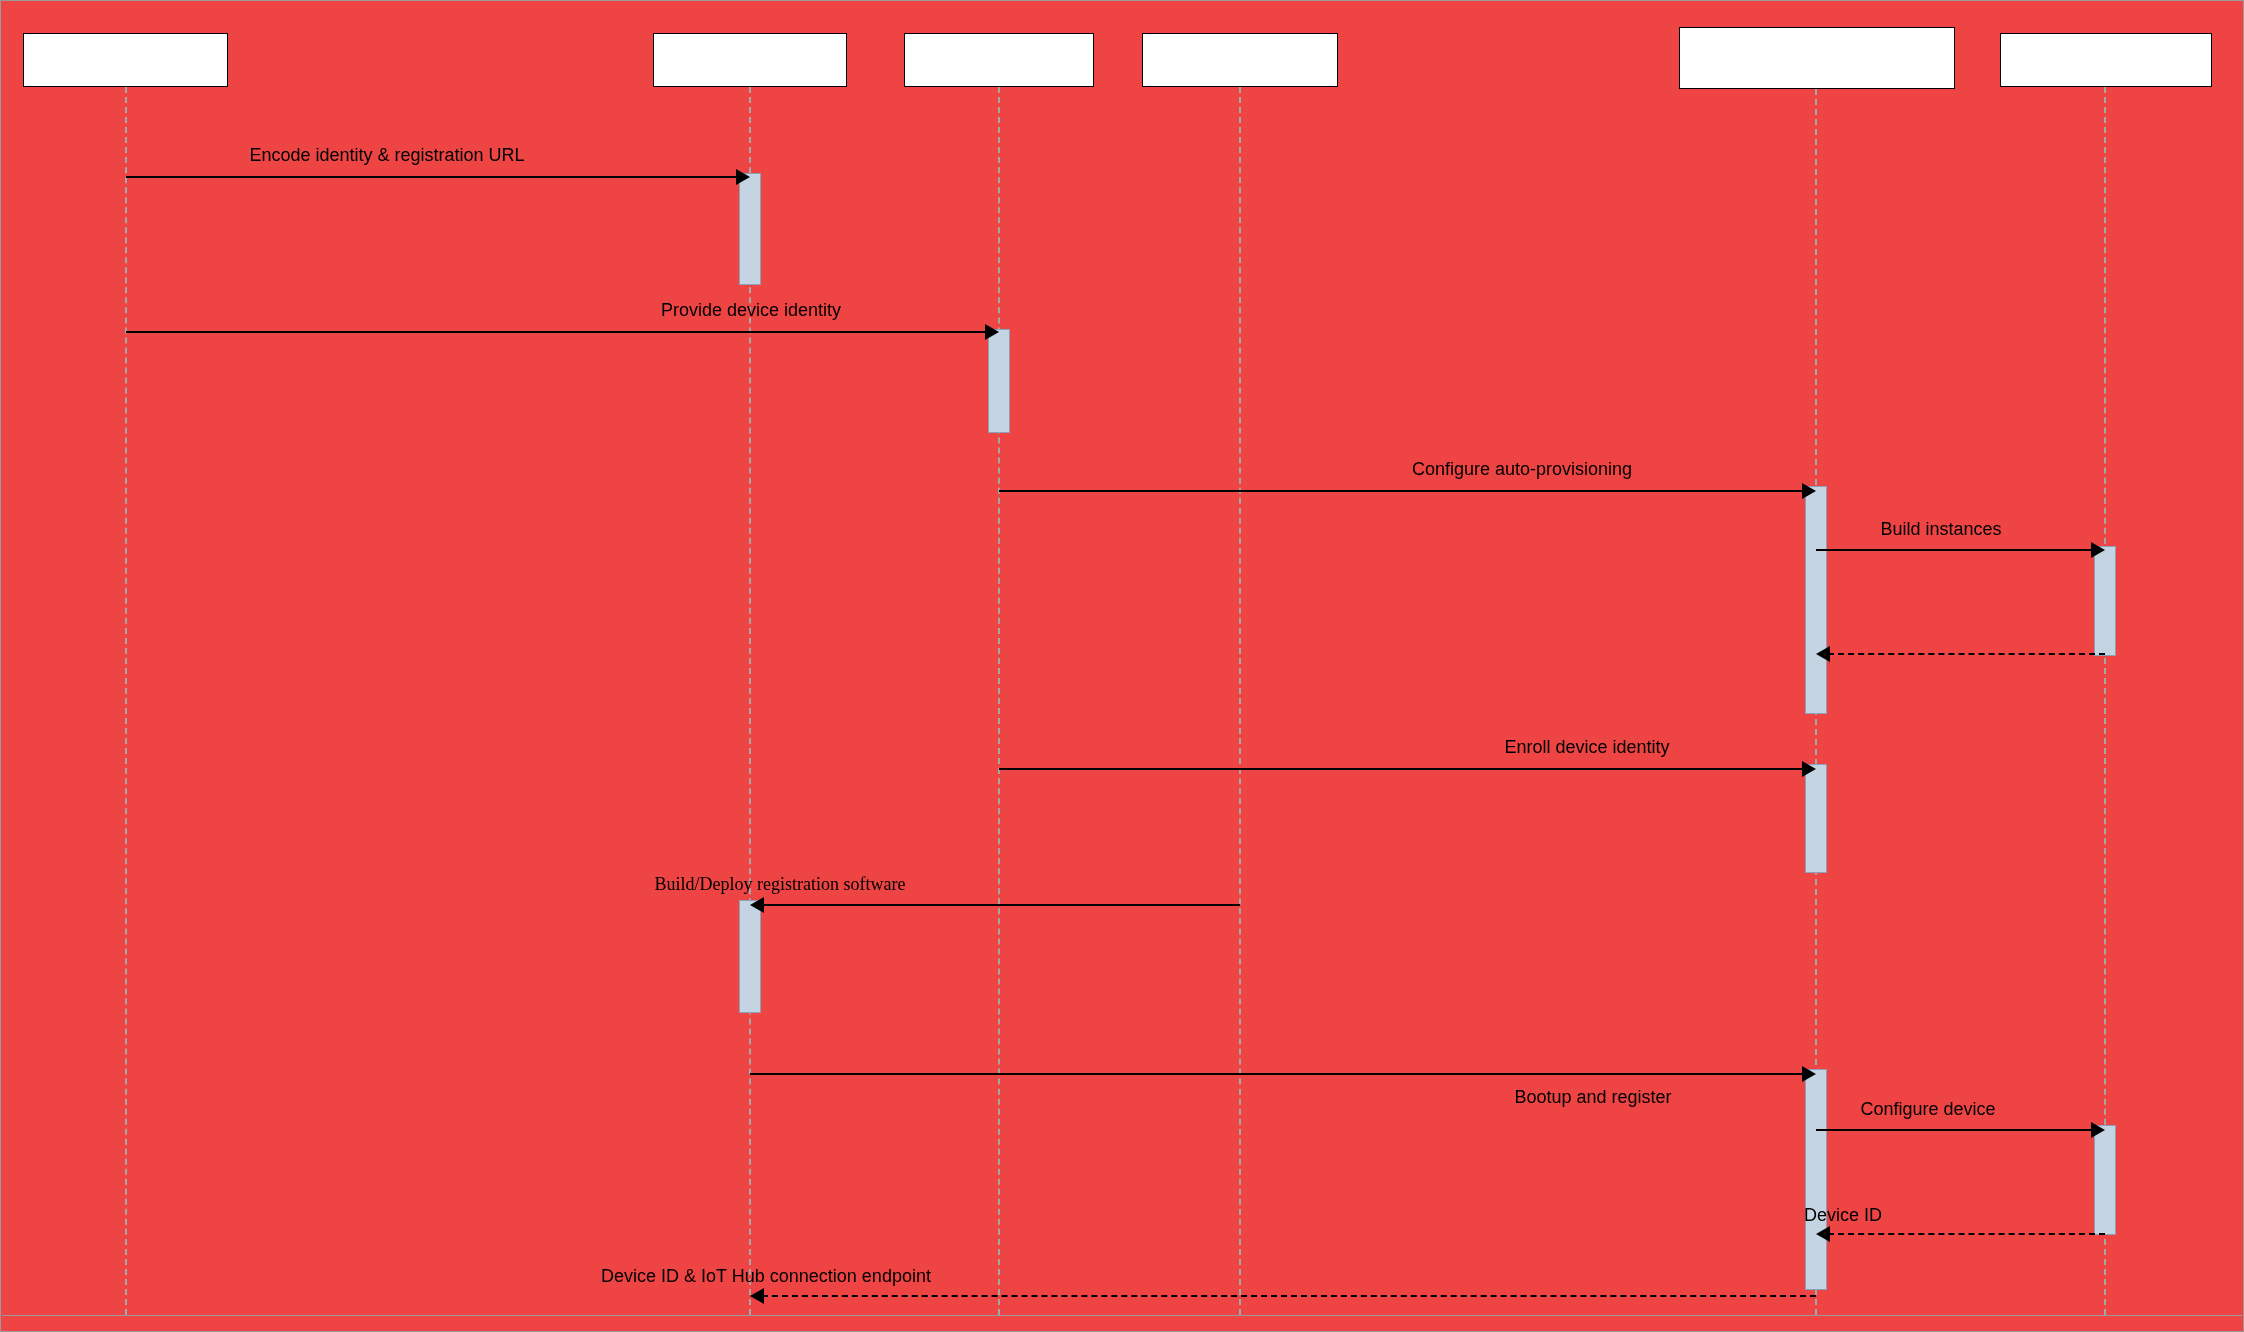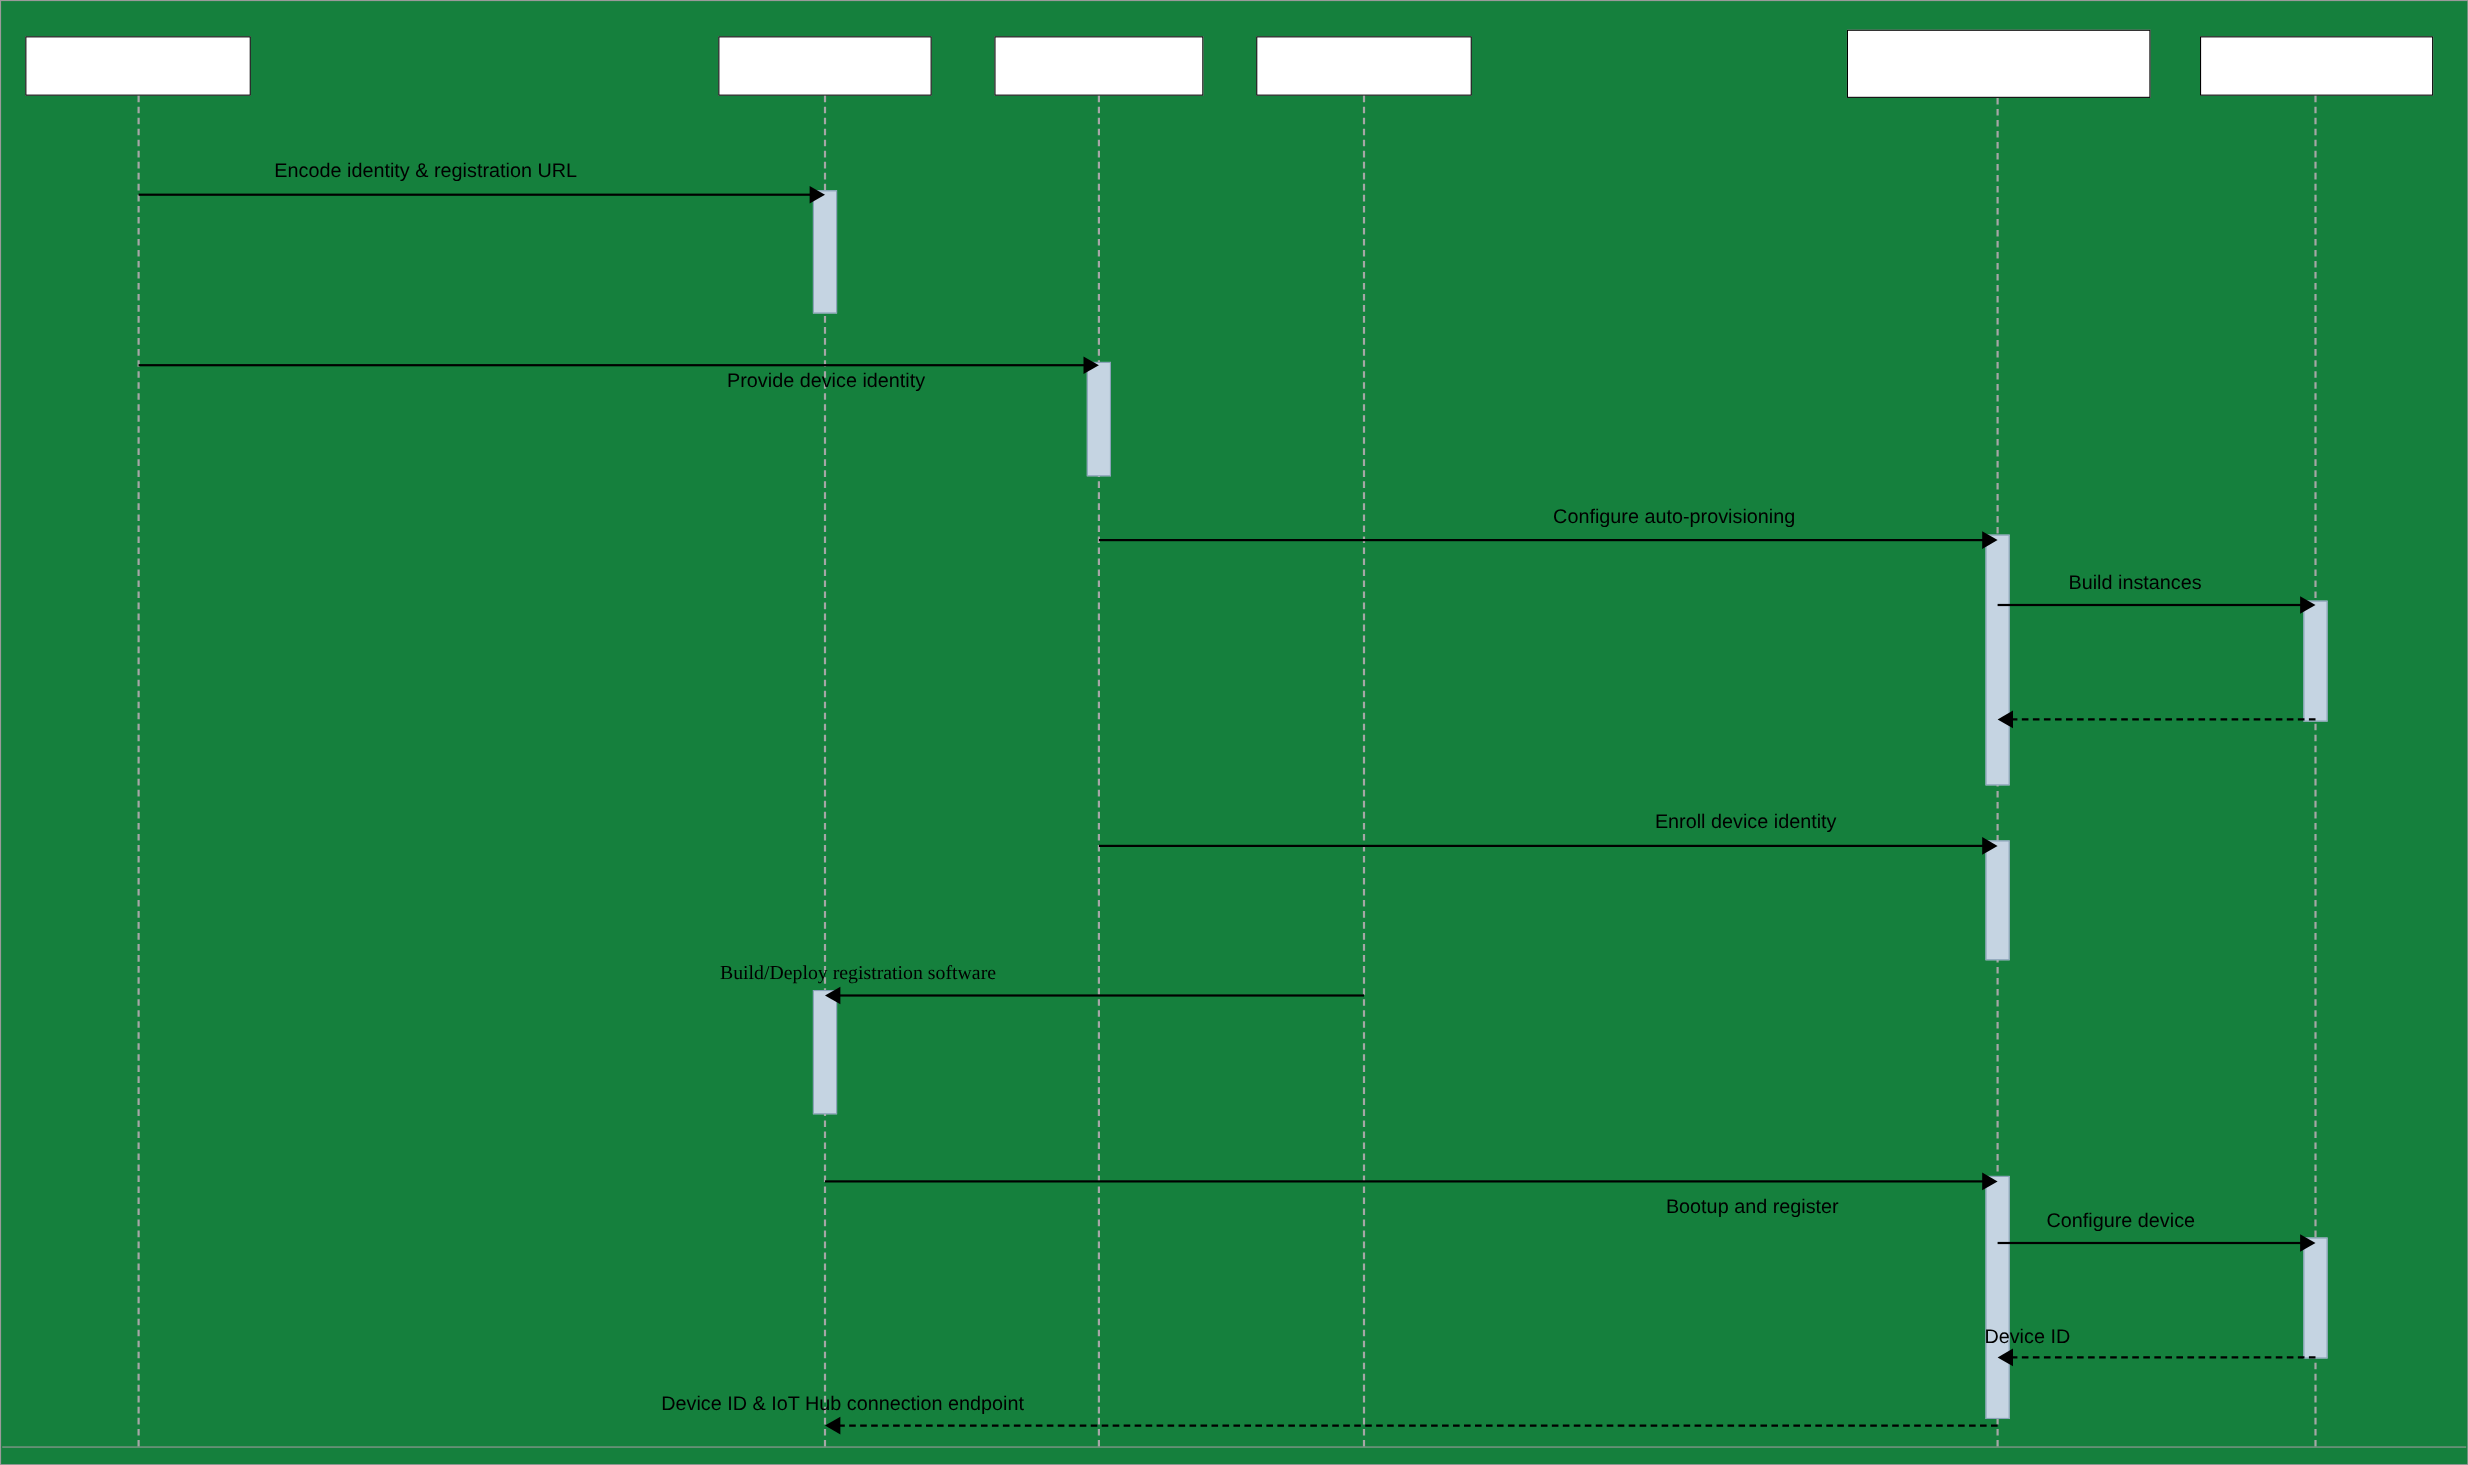--- a/index.html
+++ b/index.html
@@ -7,21 +7,21 @@
     padding: 0;
     background: #ffffff;
   }
   body {
     font-family: "Liberation Sans", sans-serif;
   }
   #canvas {
     position: relative;
     width: 2244px;
     height: 1332px;
-    background: #15803d;
+    background: #ef4444;
     border: 1px solid #9a9a9a;
     box-sizing: border-box;
     overflow: hidden;
   }
   .lifeline-head {
     position: absolute;
     box-sizing: border-box;
     border: 1px solid #000000;
     background: #ffffff;
     color: #000000;
@@ -106,21 +106,21 @@
     <div class="activation" style="left: 2093px; top: 545px; width: 22px; height: 110px;"></div>
     <div class="activation" style="left: 1804px; top: 763px; width: 22px; height: 109px;"></div>
     <div class="activation" style="left: 738px; top: 899px; width: 22px; height: 113px;"></div>
     <div class="activation" style="left: 1804px; top: 1068px; width: 22px; height: 221px;"></div>
     <div class="activation" style="left: 2093px; top: 1124px; width: 22px; height: 110px;"></div>
     <div class="msg-line" style="left: 125px; top: 175px; width: 612px;"></div>
     <div class="arrowhead right solid" style="top: 168px; left: 735px;"></div>
     <div class="msg-label" style="left: 386px; top: 145px; transform: translateX(-50%);">Encode identity &amp; registration URL</div>
     <div class="msg-line" style="left: 125px; top: 330px; width: 861px;"></div>
     <div class="arrowhead right solid" style="top: 323px; left: 984px;"></div>
-    <div class="msg-label" style="left: 750px; top: 300px; transform: translateX(-50%); margin-top: 36px;">Provide device identity</div>
+    <div class="msg-label" style="left: 750px; top: 300px; transform: translateX(-50%);">Provide device identity</div>
     <div class="msg-line" style="left: 998px; top: 489px; width: 805px;"></div>
     <div class="arrowhead right solid" style="top: 482px; left: 1801px;"></div>
     <div class="msg-label" style="left: 1521px; top: 459px; transform: translateX(-50%);">Configure auto-provisioning</div>
     <div class="msg-line" style="left: 1815px; top: 548px; width: 277px;"></div>
     <div class="arrowhead right solid" style="top: 541px; left: 2090px;"></div>
     <div class="msg-label" style="left: 1940px; top: 519px; transform: translateX(-50%);">Build instances</div>
     <div class="msg-line dashed" style="left: 1827px; top: 652px; width: 277px;"></div>
     <div class="arrowhead left solid" style="top: 645px; left: 1815px;"></div>
     <div class="msg-line" style="left: 998px; top: 767px; width: 805px;"></div>
     <div class="arrowhead right solid" style="top: 760px; left: 1801px;"></div>

